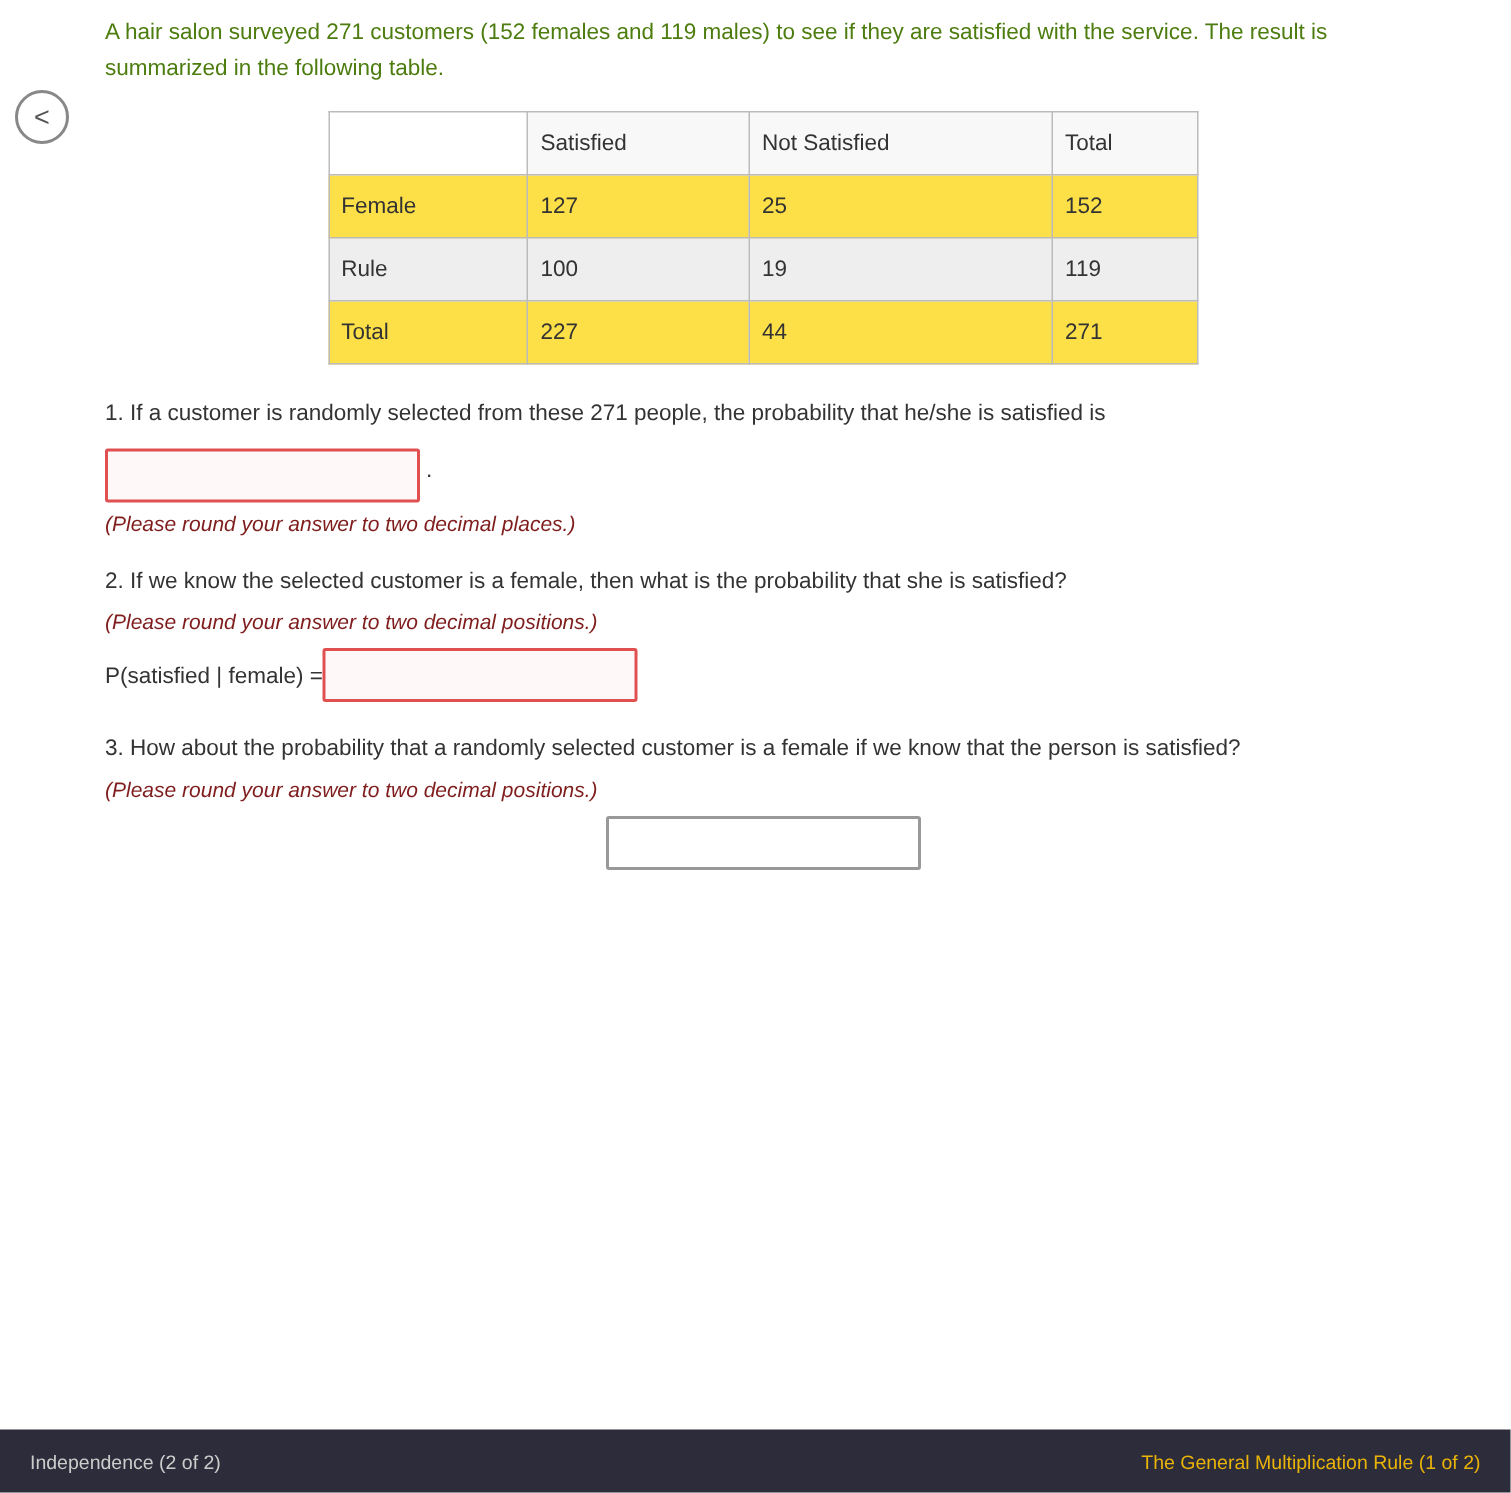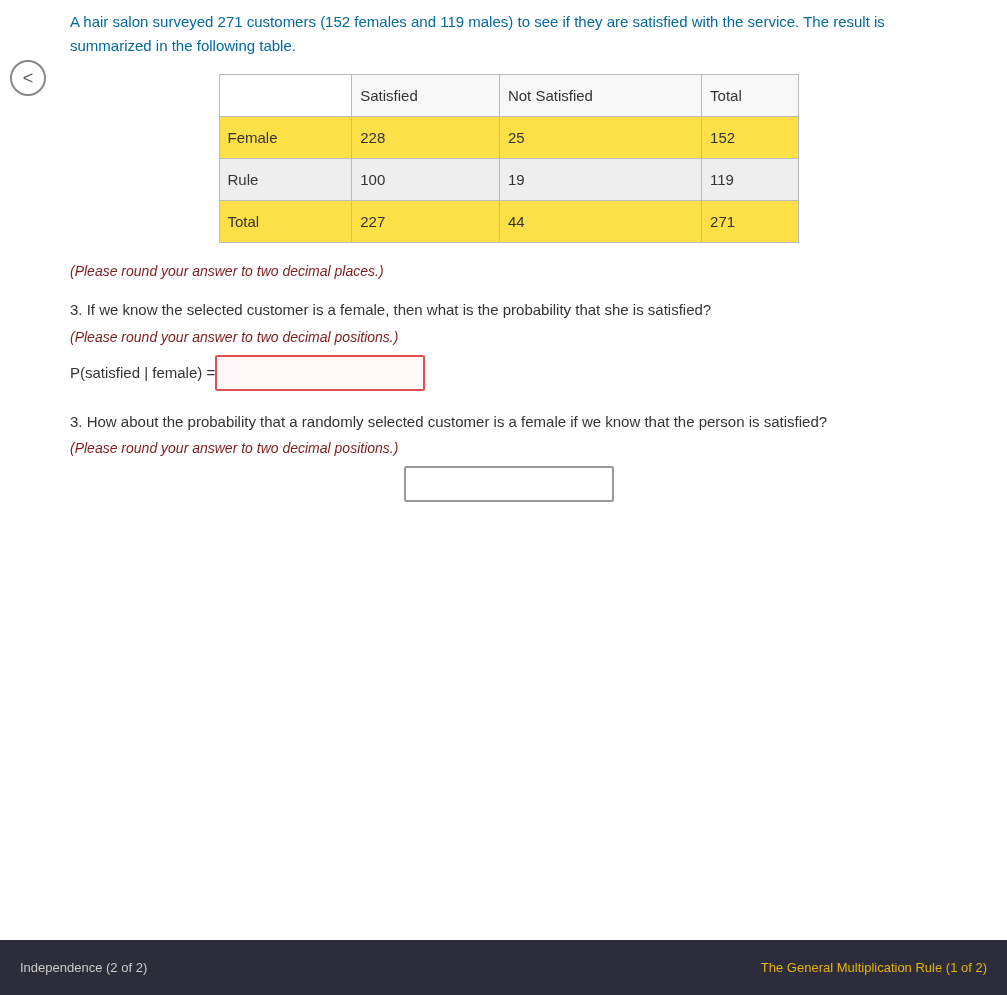--- a/index.html
+++ b/index.html
@@ -40,21 +40,21 @@
       font-size: 18px;
       color: #555;
     }
 
     .content-area {
       padding: 10px 60px 20px 70px;
     }
 
     .intro-text {
       font-size: 15px;
-      color: #0369a1;
+      color: #4d7c0f;
       line-height: 1.6;
       margin-bottom: 16px;
     }
 
     .data-table {
       border-collapse: collapse;
       margin: 10px auto 20px auto;
       width: 580px;
     }
 
@@ -115,21 +115,21 @@
       align-items: center;
       gap: 0;
       margin-bottom: 8px;
     }
 
     .bottom-bar {
       position: absolute;
       bottom: 0;
       left: 0;
       right: 0;
-      height: 55px;
+      height: 42px;
       background-color: #2c2c3a;
       display: flex;
       align-items: center;
       justify-content: space-between;
       padding: 0 20px;
     }
 
     .bottom-bar-left {
       color: #ccc;
       font-size: 13px;
@@ -190,45 +190,50 @@
         <tr>
           <th class="header-row-empty" style="border:1px solid #bbb; background:#f8f8f8;"></th>
           <th>Satisfied</th>
           <th>Not Satisfied</th>
           <th>Total</th>
         </tr>
       </thead>
       <tbody>
         <tr>
           <td>Female</td>
-          <td>228</td>
+          <td>127</td>
           <td>25</td>
           <td>152</td>
         </tr>
         <tr>
           <td>Rule</td>
           <td>100</td>
           <td>19</td>
           <td>119</td>
         </tr>
         <tr>
           <td>Total</td>
           <td>227</td>
           <td>44</td>
           <td>271</td>
         </tr>
       </tbody>
     </table>
 
     <div class="question-block">
+      <div class="inline-input-row">
+        <span class="question-text">1. If a customer is randomly selected from these 271 people, the probability that he/she is satisfied is</span>
+        <input type="text" class="answer-input-field" value="" style="">
+        <span class="question-text">.</span>
+      </div>
       <p class="italic-note">(Please round your answer to two decimal places.)</p>
     </div>
 
     <div class="question-block">
-      <p class="question-text">3. If we know the selected customer is a female, then what is the probability that she is satisfied?</p>
+      <p class="question-text">2. If we know the selected customer is a female, then what is the probability that she is satisfied?</p>
       <p class="italic-note">(Please round your answer to two decimal positions.)</p>
       <div class="p-satisfied-row">
         <span class="label-text">P(satisfied | female) =</span>
         <input type="text" class="answer-input-field" value="" style="">
       </div>
     </div>
 
     <div class="question-block">
       <p class="question-text">3. How about the probability that a randomly selected customer is a female if we know that the person is satisfied?</p>
       <p class="italic-note">(Please round your answer to two decimal positions.)</p>

